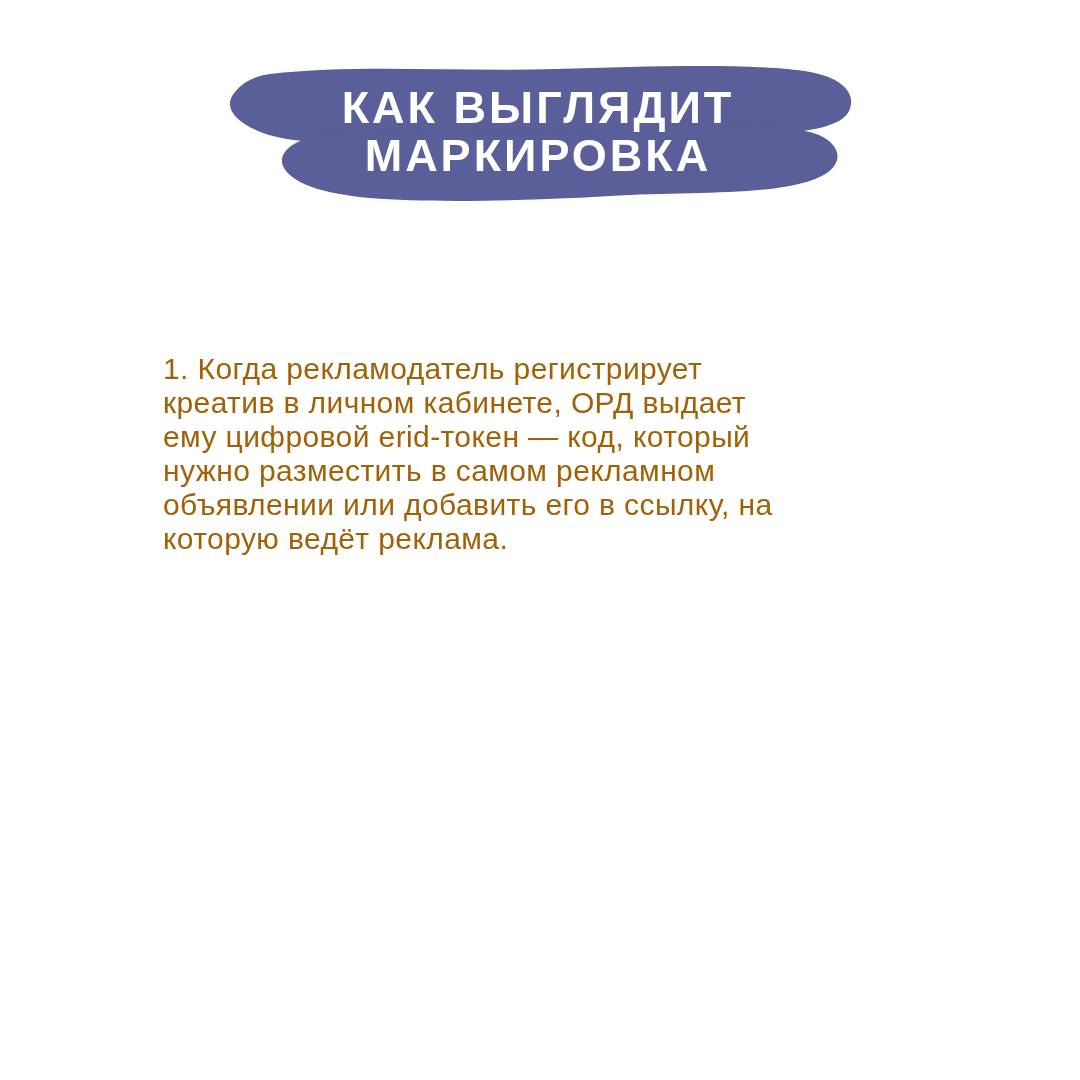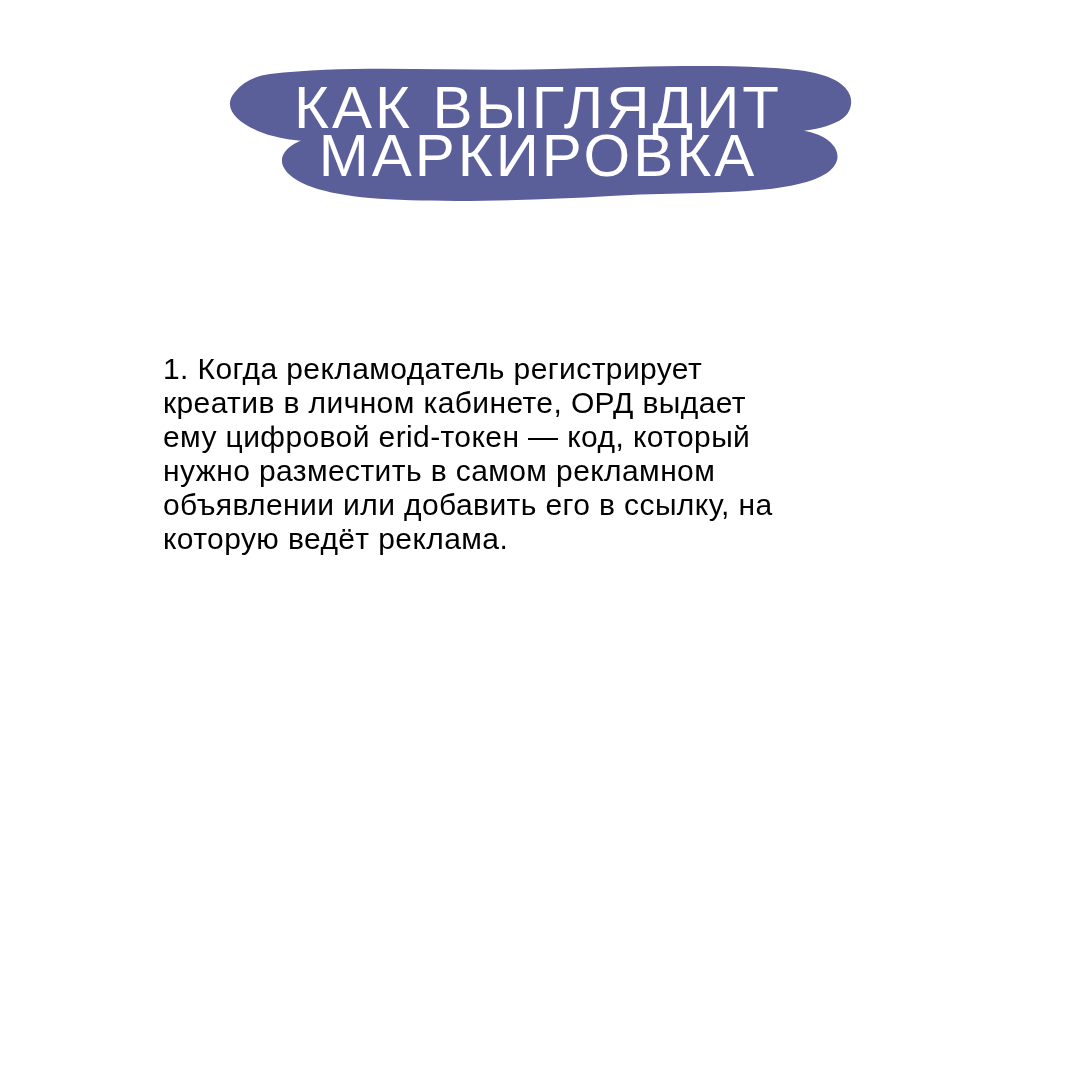--- a/index.html
+++ b/index.html
@@ -21,34 +21,34 @@
     width: 630px;
     height: 142px;
   }
   .title-block {
     position: absolute;
     left: 238px;
     top: 84px;
     width: 600px;
     text-align: center;
     color: #ffffff;
-    font-size: 60px;
+    font-size: 45px;
     line-height: 48px;
-    font-weight: 400;
+    font-weight: 700;
     letter-spacing: 3px;
     white-space: nowrap;
   }
 
   
   .body-block {
     position: absolute;
     left: 163px;
     top: 352px;
     width: 790px;
-    color: #000000;
+    color: #a16207;
     font-size: 30px;
     line-height: 34px;
     letter-spacing: 0.4px;
     font-weight: 400;
   }
   .body-block p {
     margin: 0;
     white-space: pre-line;
   }
   .body-block p + p {

